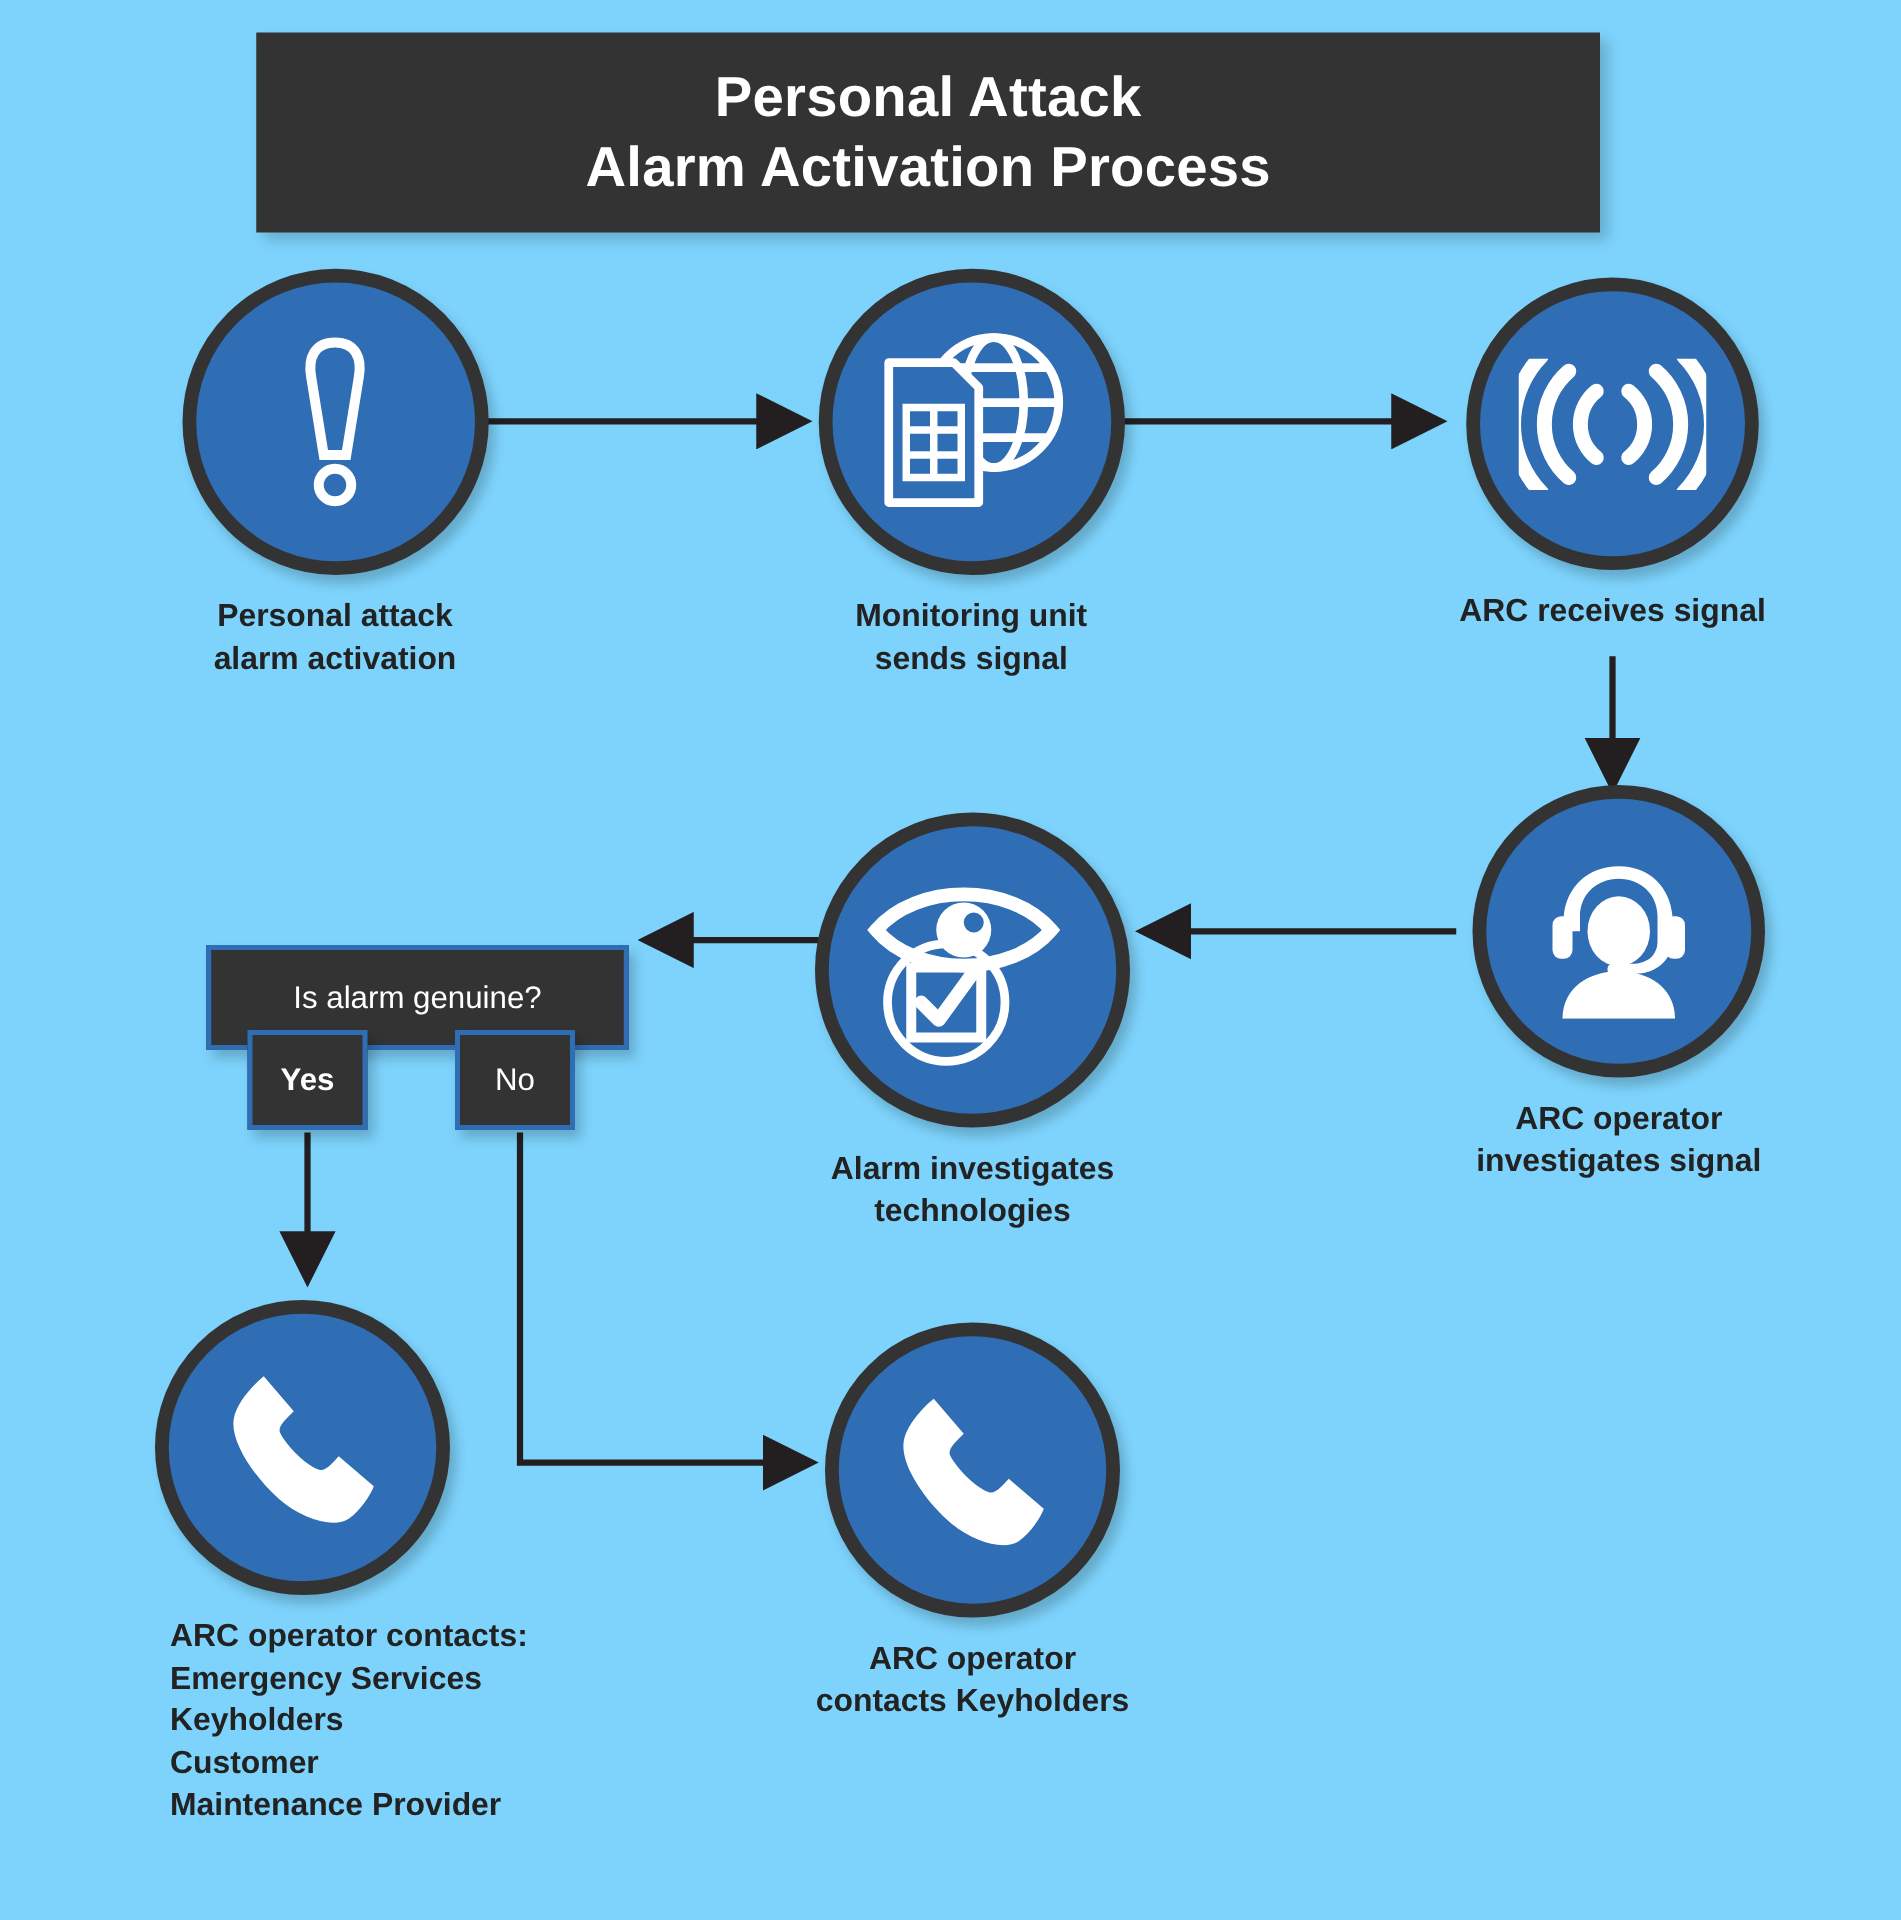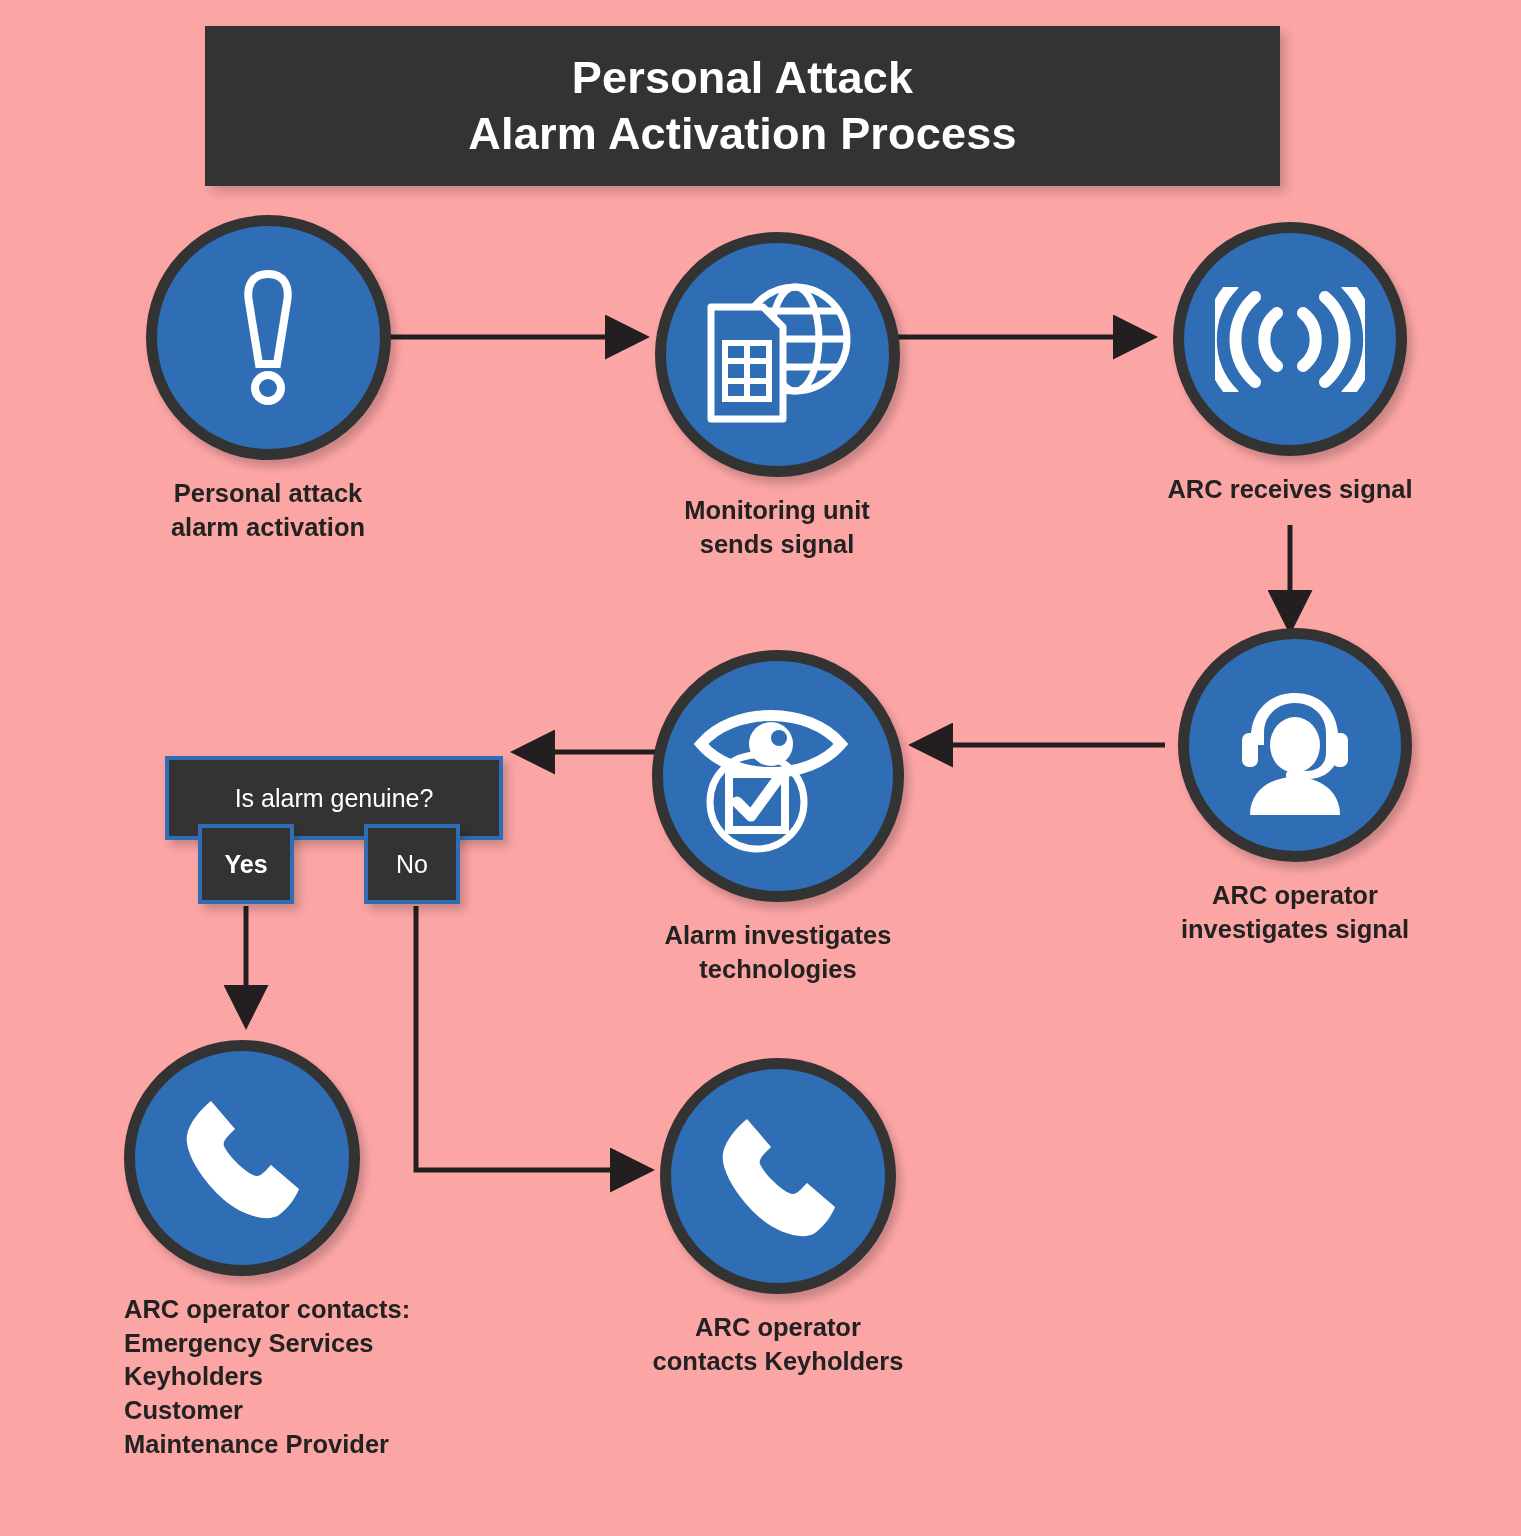--- a/index.html
+++ b/index.html
@@ -7,21 +7,21 @@
     padding: 0;
     background: #ffffff;
   }
   body {
     font-family: "Liberation Sans", sans-serif;
   }
   #canvas {
     position: relative;
     width: 1521px;
     height: 1536px;
-    background: #fca5a5;
+    background: #7dd3fc;
     overflow: hidden;
   }
 
   
   .title-bar {
     position: absolute;
     left: 205px;
     top: 26px;
     width: 1075px;
     height: 160px;
@@ -62,20 +62,21 @@
     margin-top: 17px;
     color: #222222;
     font-size: 25.5px;
     font-weight: bold;
     line-height: 1.32;
     text-align: center;
     white-space: pre-line;
   }
   .node-label.left {
     text-align: left;
+    margin-left: 12px;
   }
 
   
   .dark-box {
     position: absolute;
     background: #333333;
     border: 4px solid #2f6db5;
     box-sizing: border-box;
     display: flex;
     align-items: center;
@@ -156,21 +157,21 @@
         <svg class="icon-svg" width="80" height="140" viewBox="0 0 80 140">
           <path d="M40 6 C24 6 18 18 21 34 L31 96 L49 96 L59 34 C62 18 56 6 40 6 Z" fill="none" stroke="#ffffff" stroke-width="8"></path>
           <circle cx="40" cy="120" r="13" fill="none" stroke="#ffffff" stroke-width="8"></circle>
         </svg>
       </span>
     </div>
     <div class="node-label">Personal attack
 alarm activation</div>
   </div>
 
-  <div class="node" style="left:652px; top:232px; width:250px;">
+  <div class="node" style="left:652px; top:215px; width:250px;">
     <div class="circle" style="width:245px; height:245px;">
       <span>
         <svg class="icon-svg" width="160" height="155" viewBox="0 0 160 155">
           <g fill="none" stroke="#ffffff" stroke-width="7">
             <circle cx="98" cy="62" r="52"></circle>
             <ellipse cx="98" cy="62" rx="24" ry="52"></ellipse>
             <line x1="46" y1="62" x2="150" y2="62"></line>
             <path d="M54 34 H142"></path>
             <path d="M54 90 H142"></path>
           </g>

